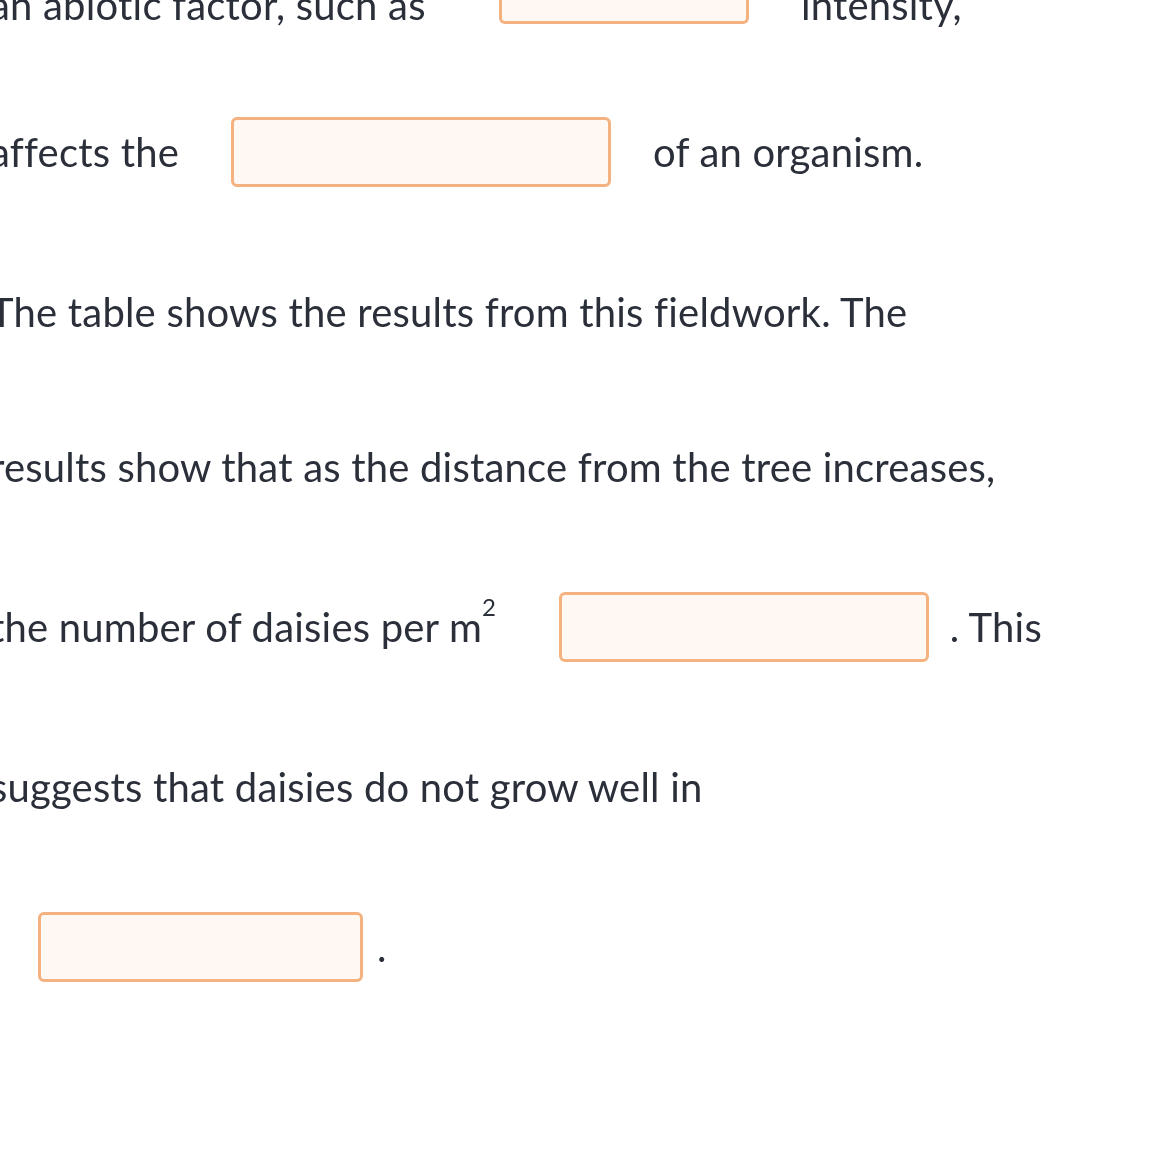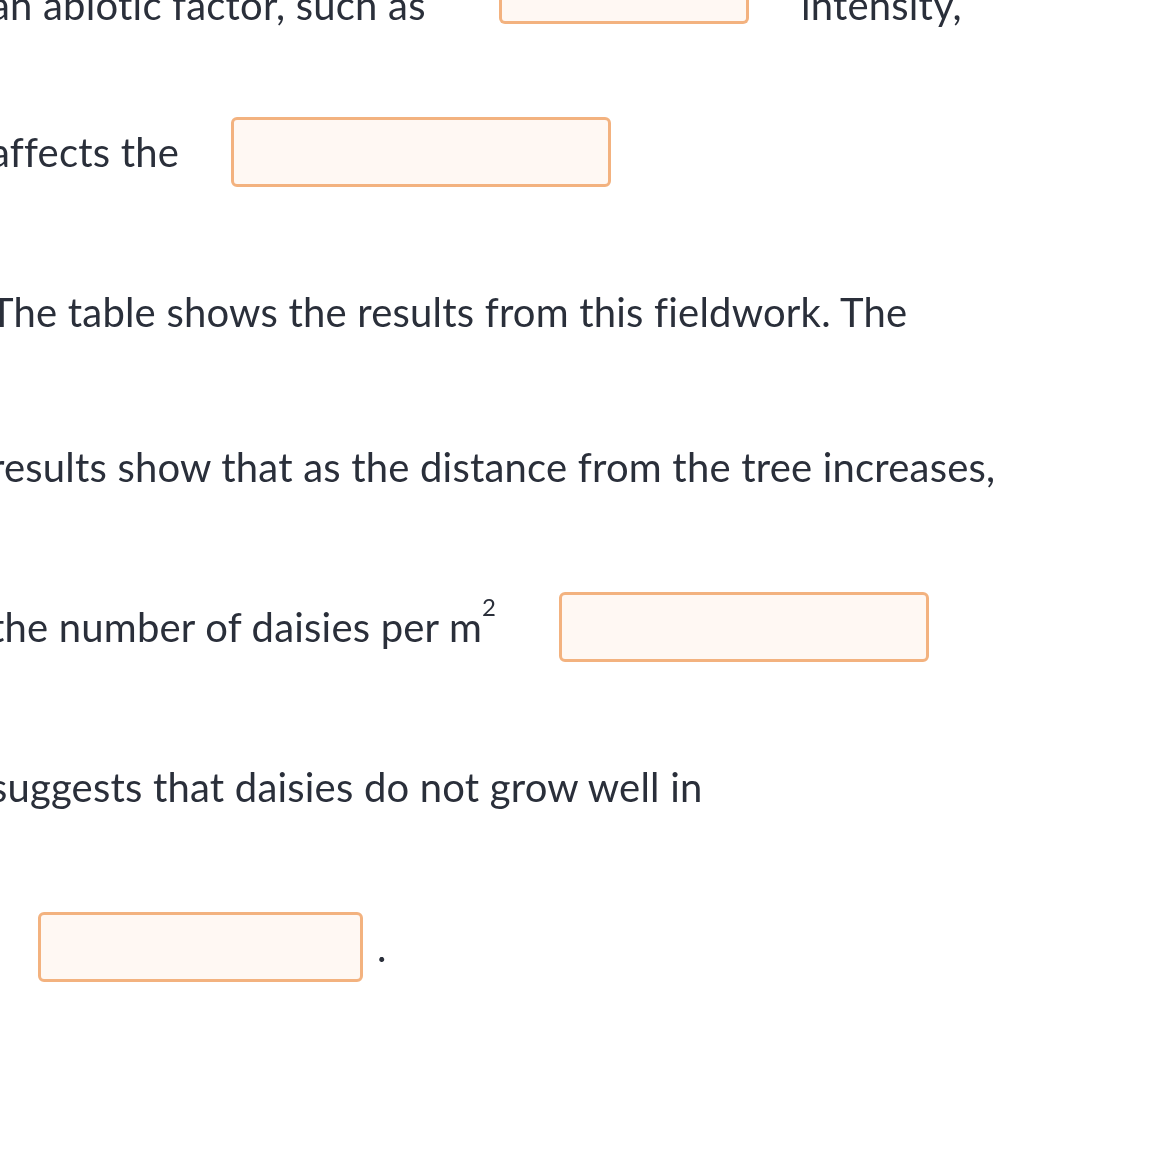--- a/index.html
+++ b/index.html
@@ -96,37 +96,39 @@
     <span class="text">intensity,</span>
   </div>
 
   <div class="line">
     <span class="text">affects the</span>
     <span class="text">     </span>
     <span class="blank blank-mid">
         <span></span>
       </span>
     <span class="text">    </span>
+    <span class="text">of an organism.</span>
   </div>
 
   <div class="line">
     <span class="text">The table shows the results from this fieldwork. The</span>
   </div>
 
   <div class="line">
     <span class="text">results show that as the distance from the tree increases,</span>
   </div>
 
   <div class="line">
     <span class="text m2"><span>the number of daisies per m</span><sup>2</sup></span>
     <span class="text">      </span>
     <span class="blank blank-mid2">
         <span></span>
       </span>
     <span class="text">  </span>
+    <span class="text">. This</span>
   </div>
 
   <div class="line">
     <span class="text">suggests that daisies do not grow well in</span>
   </div>
 
   <div class="line" style="margin-bottom:0;">
     <span class="blank blank-last">
         <span></span>
       </span>

